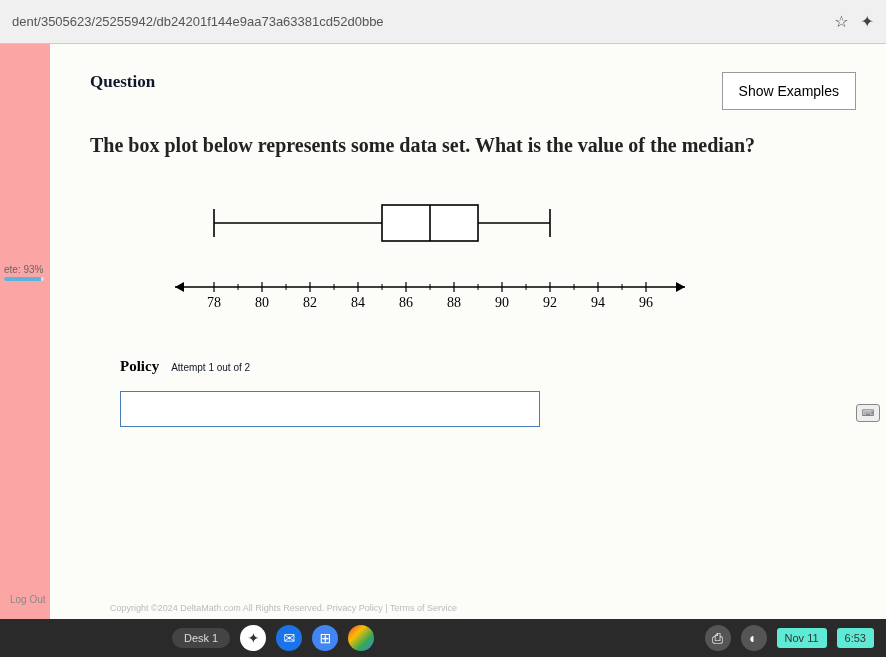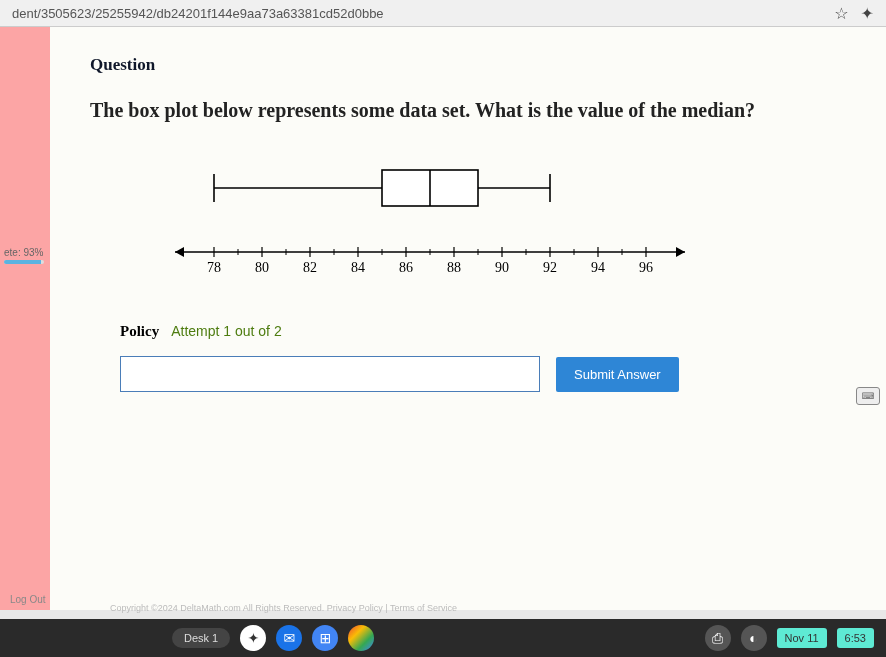--- a/index.html
+++ b/index.html
@@ -6,21 +6,21 @@
     body {
       font-family: Georgia, 'Times New Roman', serif;
       background: #e8e8e8;
       width: 886px;
       height: 657px;
       overflow: hidden;
       position: relative;
     }
     .browser-chrome {
       background: #f0f0f0;
-      height: 27px;
+      height: 44px;
       display: flex;
       align-items: center;
       padding: 0 12px;
       font-family: Arial, sans-serif;
       font-size: 13px;
       color: #444;
       justify-content: space-between;
       border-bottom: 1px solid #ccc;
     }
     .url-text { color: #555; }
@@ -94,22 +94,22 @@
     .answer-row {
       margin-top: 20px;
       margin-left: 30px;
     }
     .answer-label {
       font-weight: bold;
       font-size: 15px;
       display: inline;
     }
     .attempt-text {
-      color: #4d7c0f;
-      font-size: 14px;
+      color: #0f172a;
+      font-size: 10px;
       font-family: Arial, sans-serif;
       margin-left: 8px;
       margin-top: 10px;
     }
     .input-row {
       display: flex;
       gap: 16px;
       align-items: center;
       margin-top: 16px;
       margin-left: 30px;
@@ -208,20 +208,21 @@
   <div class="sidebar">
     <div class="progress-label">ete: 93%</div>
     <div class="progress-bar">
       <div class="progress-fill"></div>
     </div>
   </div>
 
   <div class="content">
     <div class="question-header">
       <div class="question-label">Question</div>
+      <button class="show-examples">Show Examples</button>
     </div>
 
     <div class="question-text">The box plot below represents some data set. What is the value of the median?</div>
 
     <div class="chart-area">
       <svg id="boxplot-svg" width="520" height="140">
           <line x1="5" y1="100" x2="515" y2="100" stroke="#000" stroke-width="1.5"></line>
           <polygon points="515,100 506,95 506,105" fill="#000"></polygon>
           <polygon points="5,100 14,95 14,105" fill="#000"></polygon>
           <line x1="44" y1="95" x2="44" y2="105" stroke="#000" stroke-width="1.2"></line>
@@ -262,21 +263,20 @@
         </svg>
     </div>
 
     <div class="answer-row">
       <span class="answer-label">Policy</span>
       <span class="attempt-text">Attempt 1 out of 2</span>
     </div>
 
     <div class="input-row">
       <input class="answer-input" type="text" value="" style="">
-      <button class="submit-btn">Submit Answer</button>
     </div>
 
     <div class="keyboard-icon">⌨</div>
   </div>
 </div>
 
 <div class="logout">Log Out</div>
 <div class="footer-fine">Copyright ©2024 DeltaMath.com All Rights Reserved.   Privacy Policy | Terms of Service</div>
 
 <div class="taskbar">

